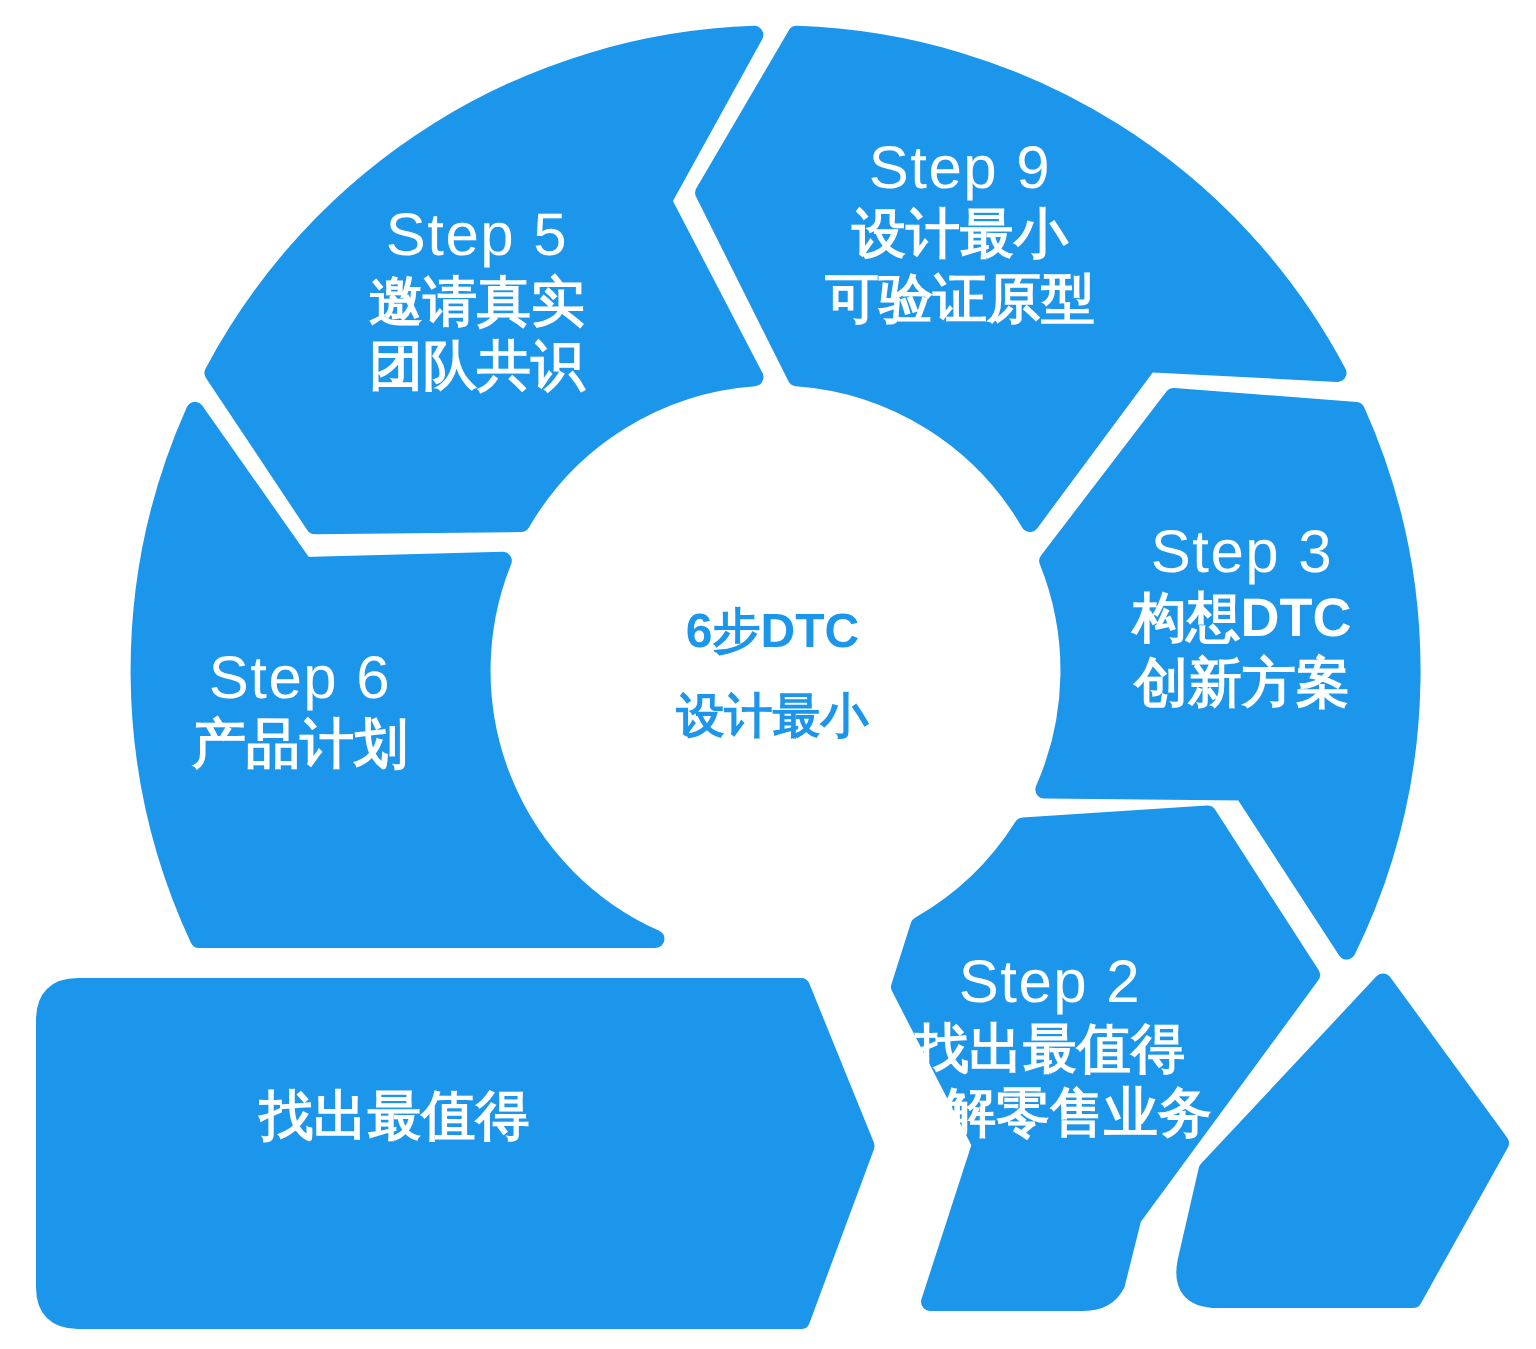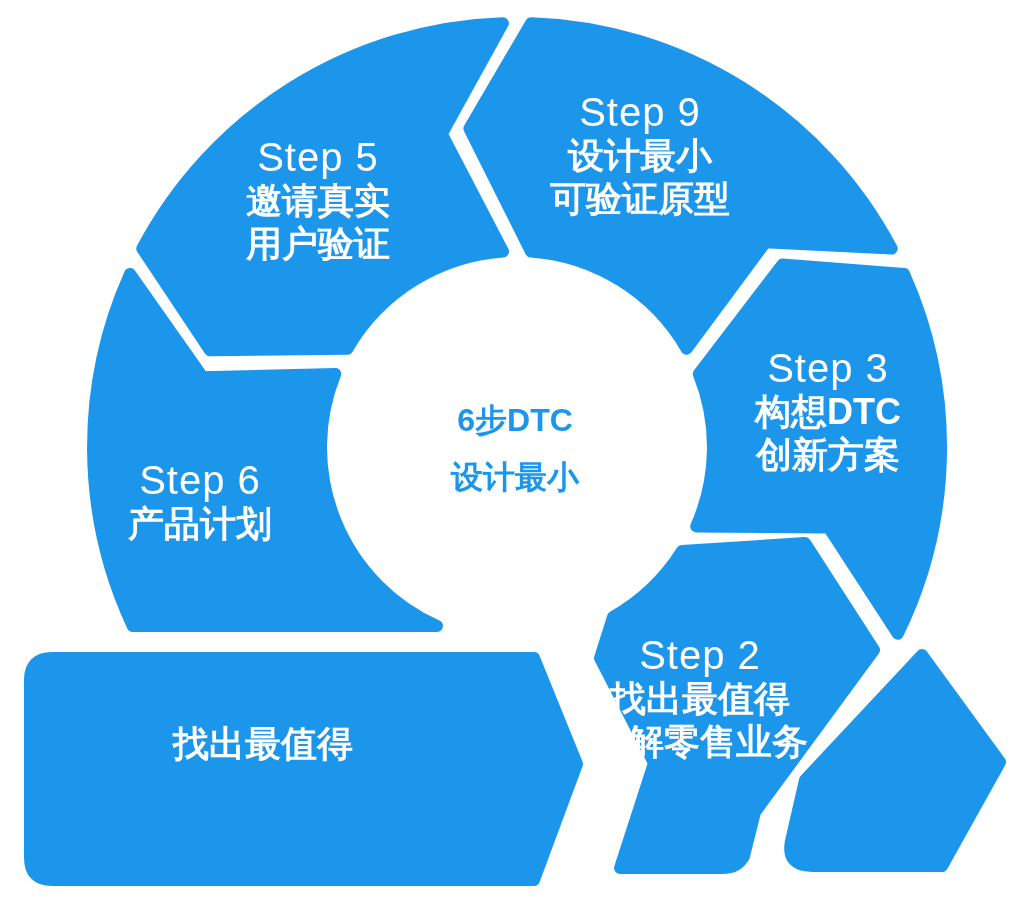--- a/index.html
+++ b/index.html
@@ -81,19 +81,19 @@
 
 <div class="lbl" style="left:640px;top:91px;">
   <span class="en">Step 9</span>
   <span class="zh">设计最小</span>
   <span class="zh">可验证原型</span>
 </div>
 
 <div class="lbl" style="left:318px;top:136px;">
   <span class="en">Step 5</span>
   <span class="zh">邀请真实</span>
-  <span class="zh">用户验证</span>
+  <span class="zh">团队共识</span>
 </div>
 
-<div class="lbl" style="left:200px;top:431px;margin-top:28px;">
+<div class="lbl" style="left:200px;top:431px;">
   <span class="en">Step 6</span>
   <span class="zh">产品计划</span>
 </div>
 
 </body></html>

